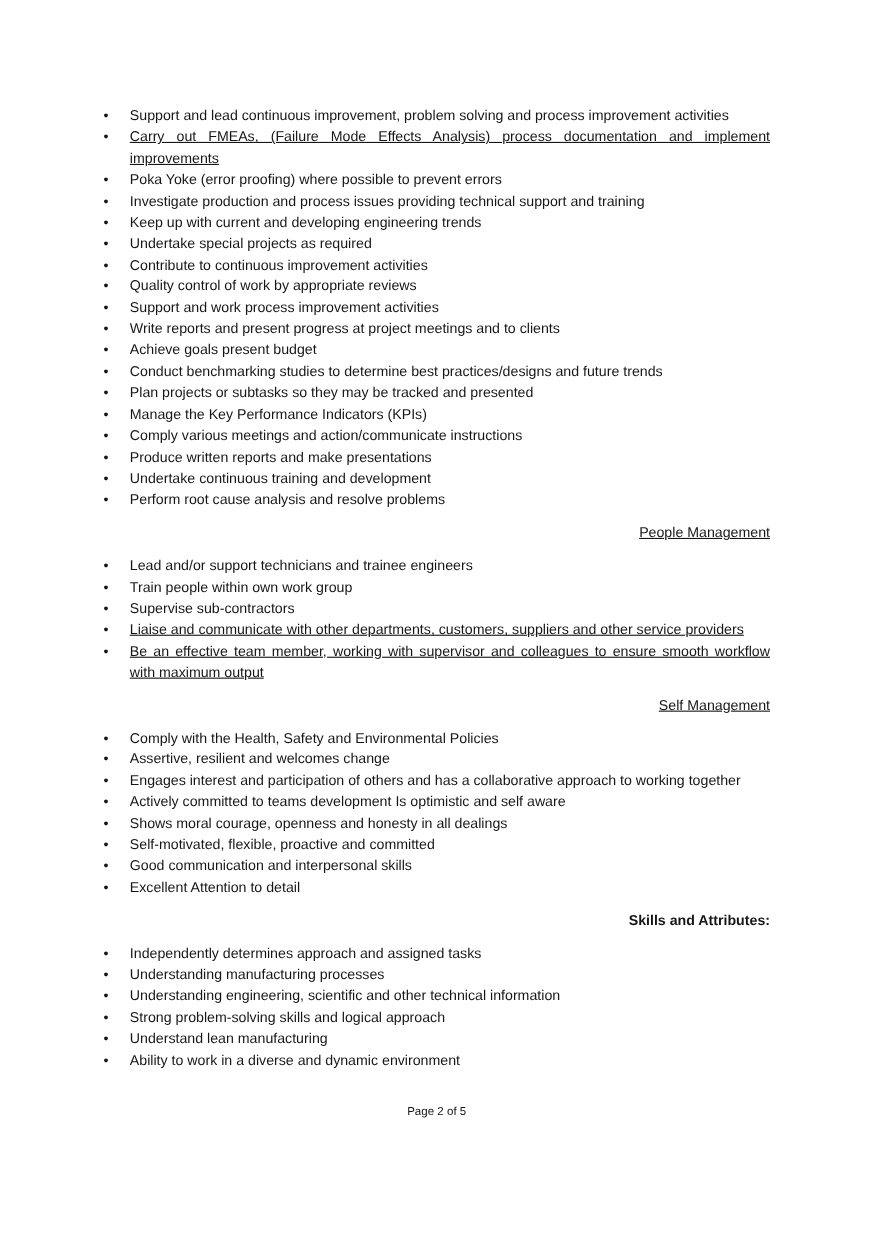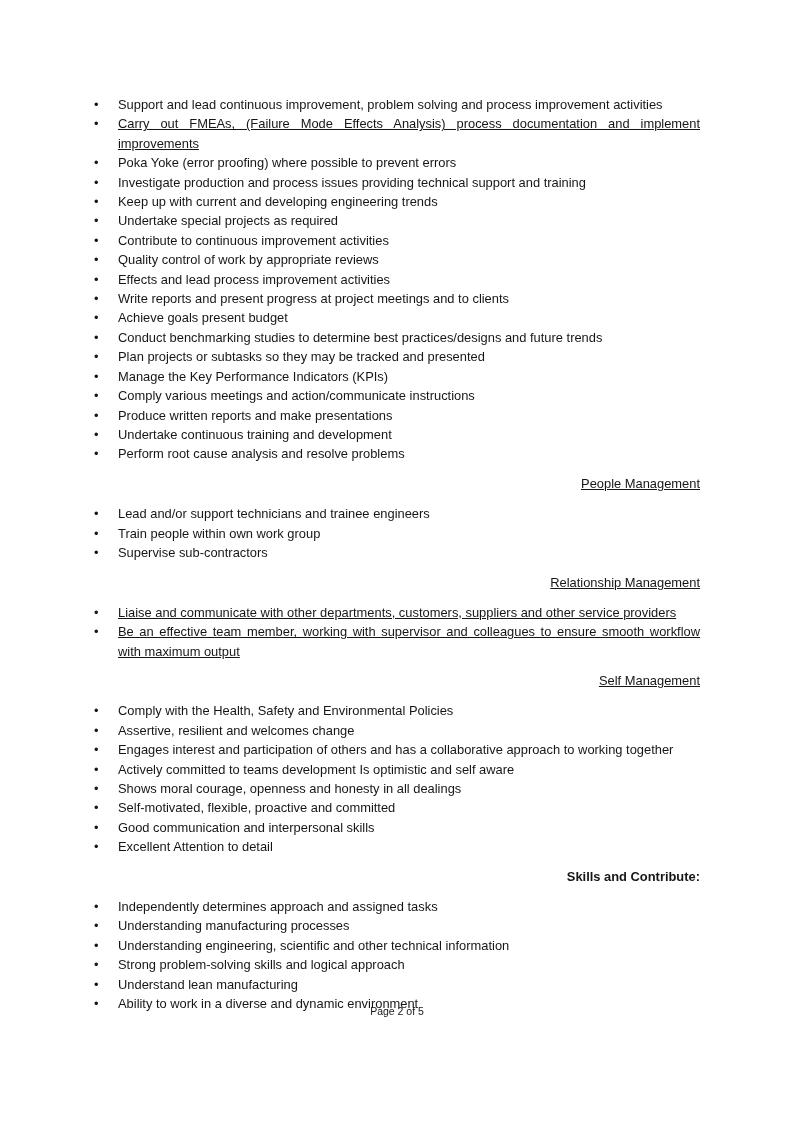--- a/index.html
+++ b/index.html
@@ -101,21 +101,21 @@
       <li>
           <span class="marker">•</span>
           <span class="text">Contribute to continuous improvement activities</span>
         </li>
       <li>
           <span class="marker">•</span>
           <span class="text">Quality control of work by appropriate reviews</span>
         </li>
       <li>
           <span class="marker">•</span>
-          <span class="text">Effects and lead process improvement activities</span>
+          <span class="text">Support and work process improvement activities</span>
         </li>
       <li>
           <span class="marker">•</span>
           <span class="text">Write reports and present progress at project meetings and to clients</span>
         </li>
       <li>
           <span class="marker">•</span>
           <span class="text">Achieve goals present budget</span>
         </li>
       <li>
@@ -158,21 +158,20 @@
       <li>
           <span class="marker">•</span>
           <span class="text">Train people within own work group</span>
         </li>
       <li>
           <span class="marker">•</span>
           <span class="text">Supervise sub-contractors</span>
         </li>
     </ul>
 
-    <h2 class="section-heading">Relationship Management</h2>
 
     <ul class="bullets">
       <li>
           <span class="marker">•</span>
           <span class="text justify">Liaise and communicate with other departments, customers, suppliers and other service providers</span>
         </li>
       <li>
           <span class="marker">•</span>
           <span class="text justify">Be an effective team member, working with supervisor and colleagues to ensure smooth workflow with maximum output</span>
         </li>
@@ -208,21 +207,21 @@
       <li>
           <span class="marker">•</span>
           <span class="text">Good communication and interpersonal skills</span>
         </li>
       <li>
           <span class="marker">•</span>
           <span class="text">Excellent Attention to detail</span>
         </li>
     </ul>
 
-    <h2 class="section-heading bold">Skills and Contribute:</h2>
+    <h2 class="section-heading bold">Skills and Attributes:</h2>
 
     <ul class="bullets">
       <li>
           <span class="marker">•</span>
           <span class="text">Independently determines approach and assigned tasks</span>
         </li>
       <li>
           <span class="marker">•</span>
           <span class="text">Understanding manufacturing processes</span>
         </li>

